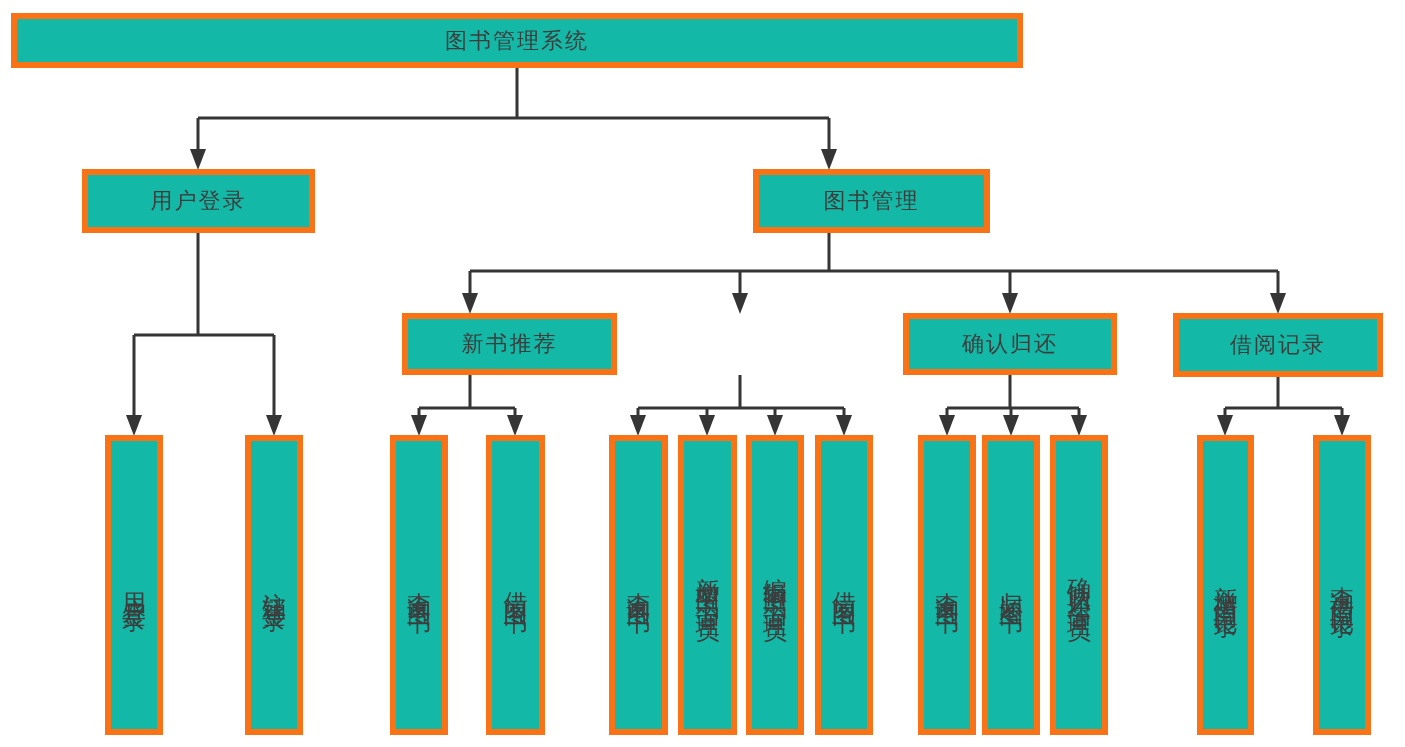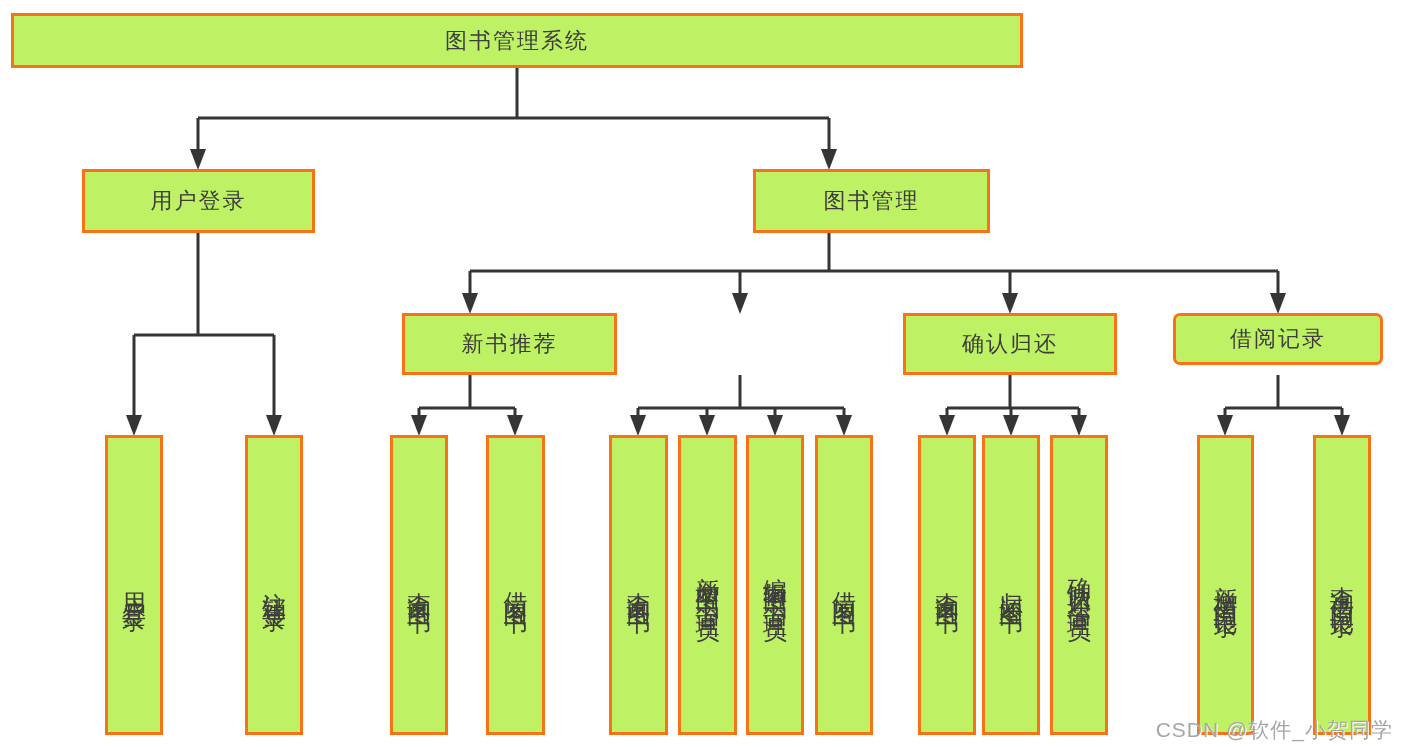--- a/index.html
+++ b/index.html
@@ -19,22 +19,22 @@
     position: absolute;
     left: 0;
     top: 0;
     width: 1405px;
     height: 747px;
     pointer-events: none;
   }
   .node {
     position: absolute;
     box-sizing: border-box;
-    background: #bef264;
-    border: 3px solid #f97316;
+    background: #14b8a6;
+    border: 6px solid #f97316;
     color: #3d3d3d;
     display: flex;
     align-items: center;
     justify-content: center;
     text-align: center;
   }
   .hbox {
     font-size: 22px;
     letter-spacing: 2px;
     white-space: nowrap;
@@ -98,21 +98,21 @@
     </g>
   </svg>
 
   <div class="node hbox" style="left:11px; top:13px; width:1012px; height:55px;">图书管理系统</div>
 
   <div class="node hbox" style="left:82px; top:169px; width:233px; height:64px;">用户登录</div>
   <div class="node hbox" style="left:711px; top:169px; width:237px; height:64px;margin-left:42px;">图书管理</div>
 
   <div class="node hbox" style="left:362px; top:313px; width:215px; height:62px;margin-left:40px;">新书推荐</div>
   <div class="node hbox" style="left:903px; top:313px; width:214px; height:62px;">确认归还</div>
-  <div class="node hbox" style="left:1173px; top:313px; width:210px; height:52px;border-radius:7px;">借阅记录</div>
+  <div class="node hbox" style="left:1173px; top:313px; width:210px; height:64px;">借阅记录</div>
 
   <div class="node vbox" style="left:105px; top:435px; width:58px; height:300px;">
     <span class="vtext">用户登录</span>
   </div>
   <div class="node vbox" style="left:245px; top:435px; width:58px; height:300px;">
     <span class="vtext">注销登录</span>
   </div>
 
   <div class="node vbox" style="left:390px; top:435px; width:58px; height:300px;">
     <span class="vtext">查询图书</span>
@@ -144,15 +144,14 @@
     <span class="vtext">确认归还（管理员）</span>
   </div>
 
   <div class="node vbox" style="left:1197px; top:435px; width:57px; height:300px;">
     <span class="vtext">新增借阅记录</span>
   </div>
   <div class="node vbox" style="left:1313px; top:435px; width:58px; height:300px;">
     <span class="vtext">查询借阅记录</span>
   </div>
 
-  <div class="watermark">CSDN @软件_小贺同学</div>
 
 </div>
 
 </body></html>

